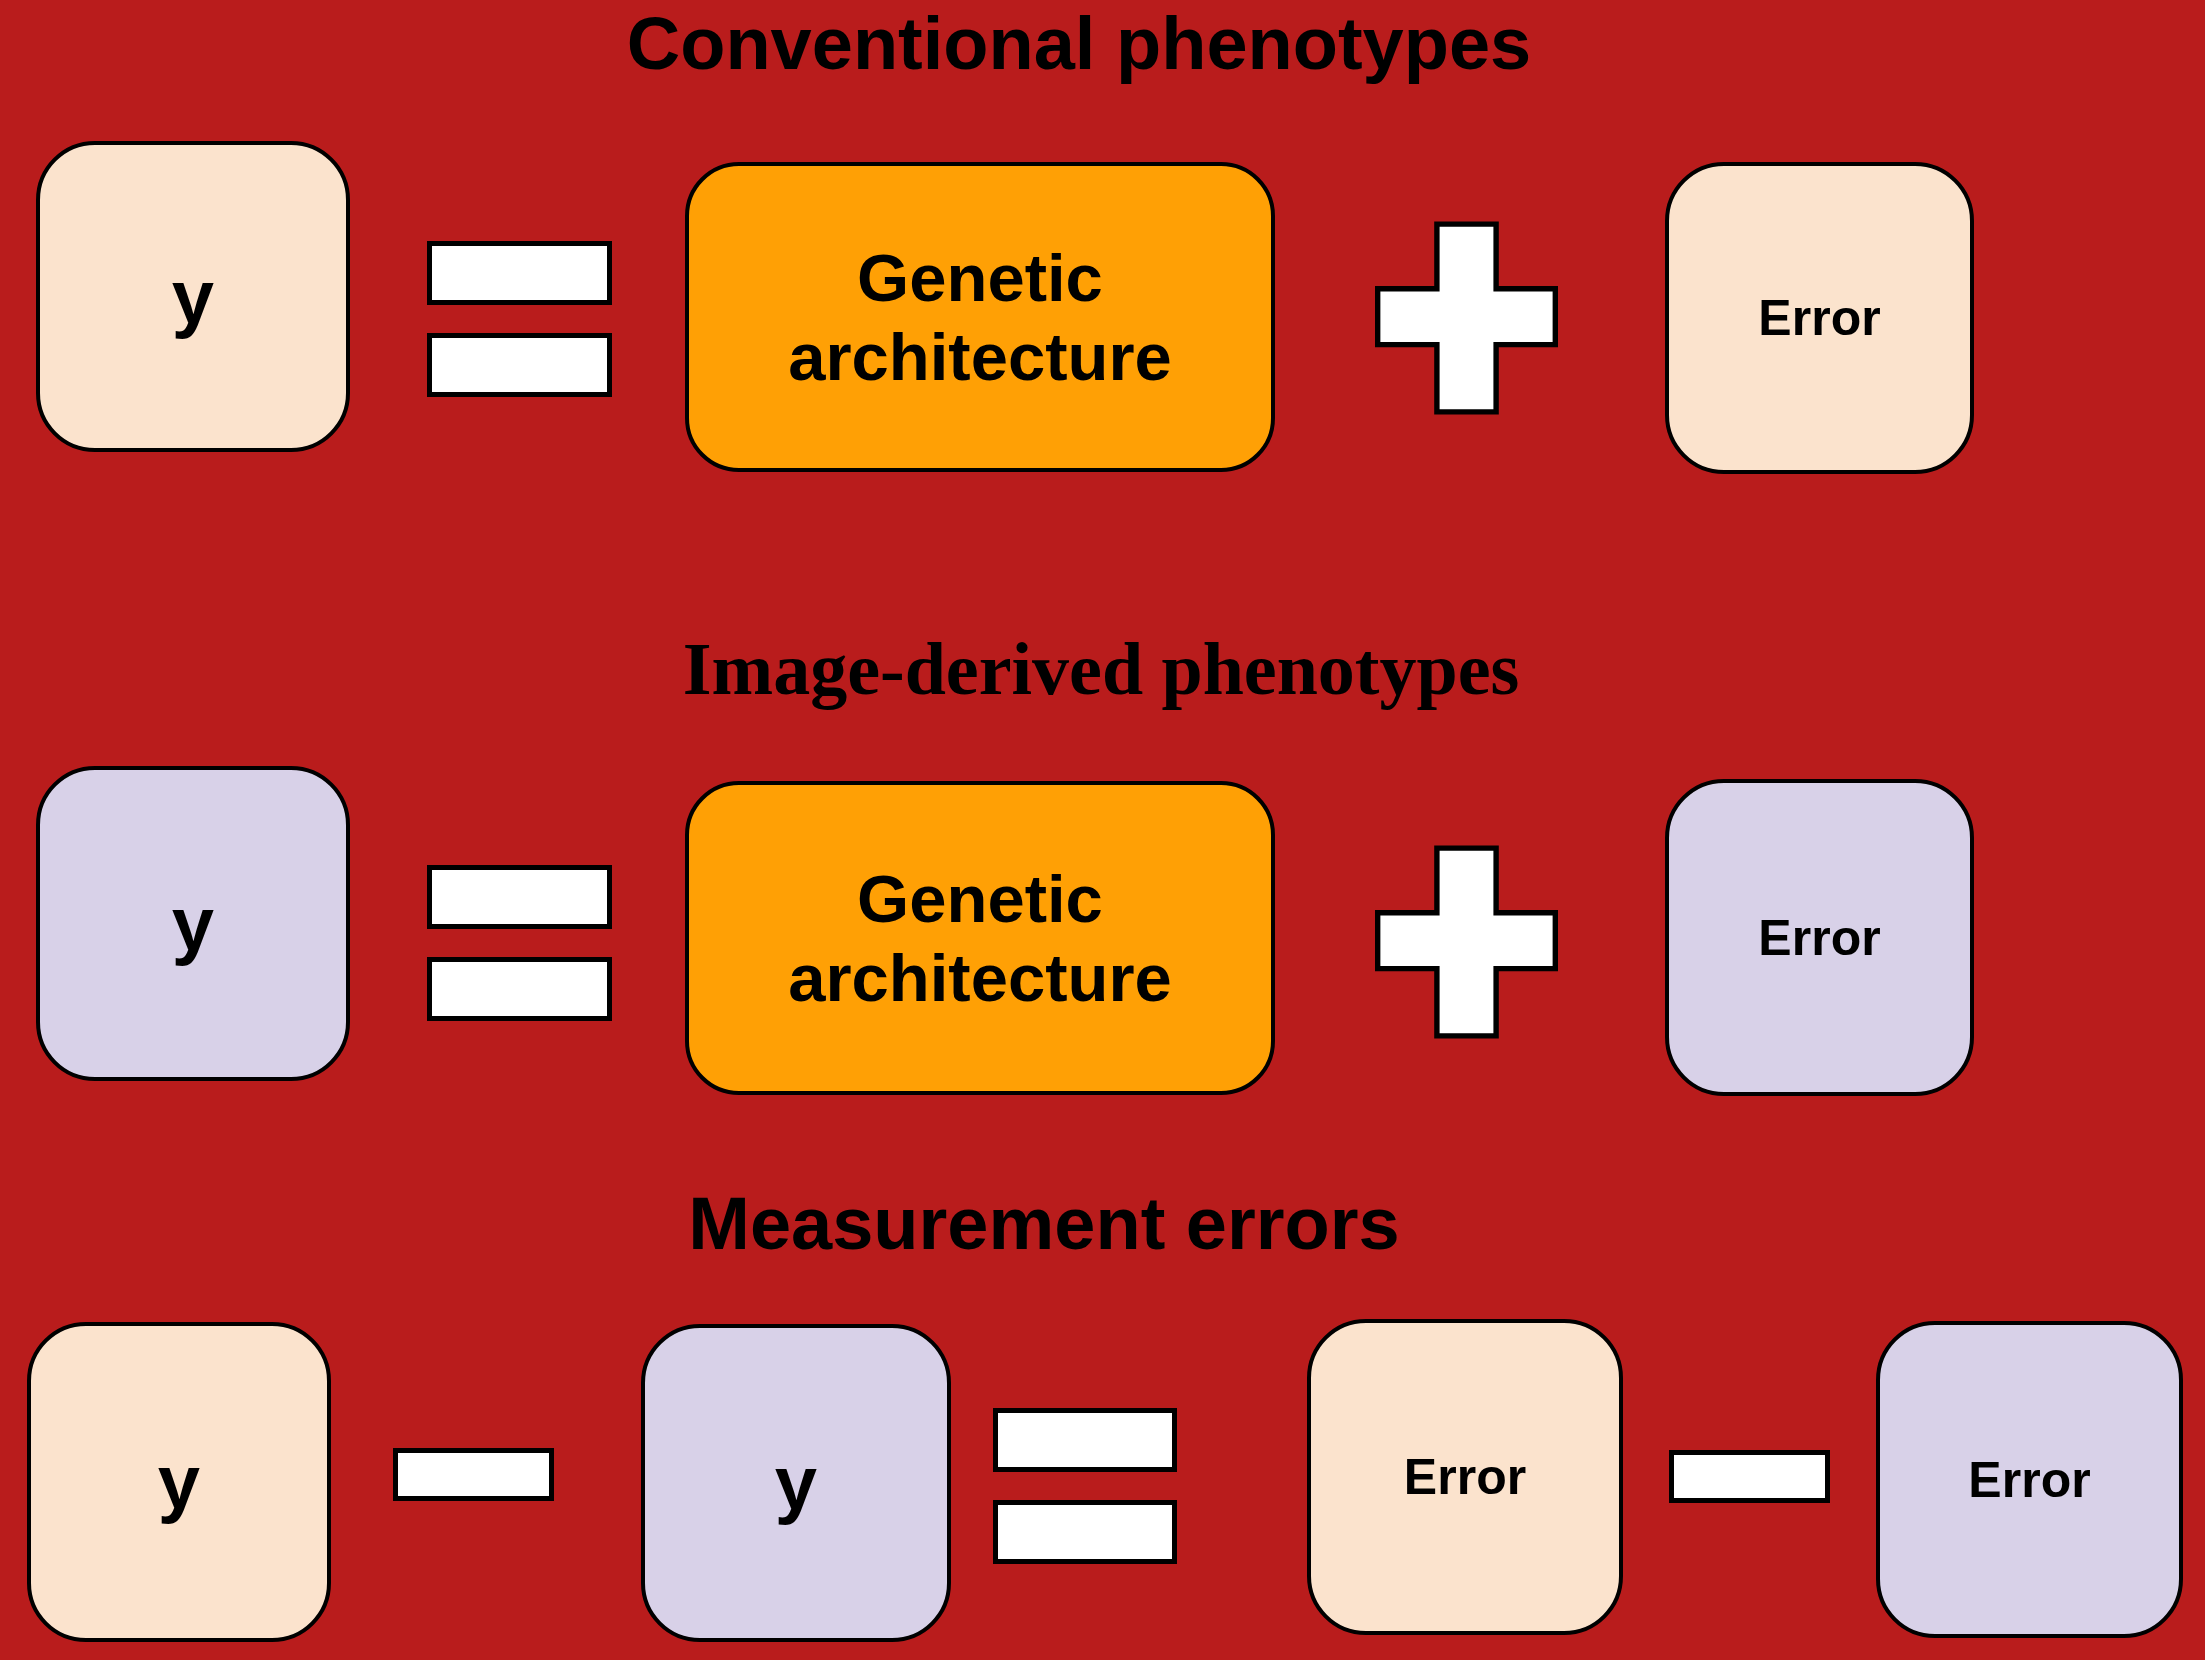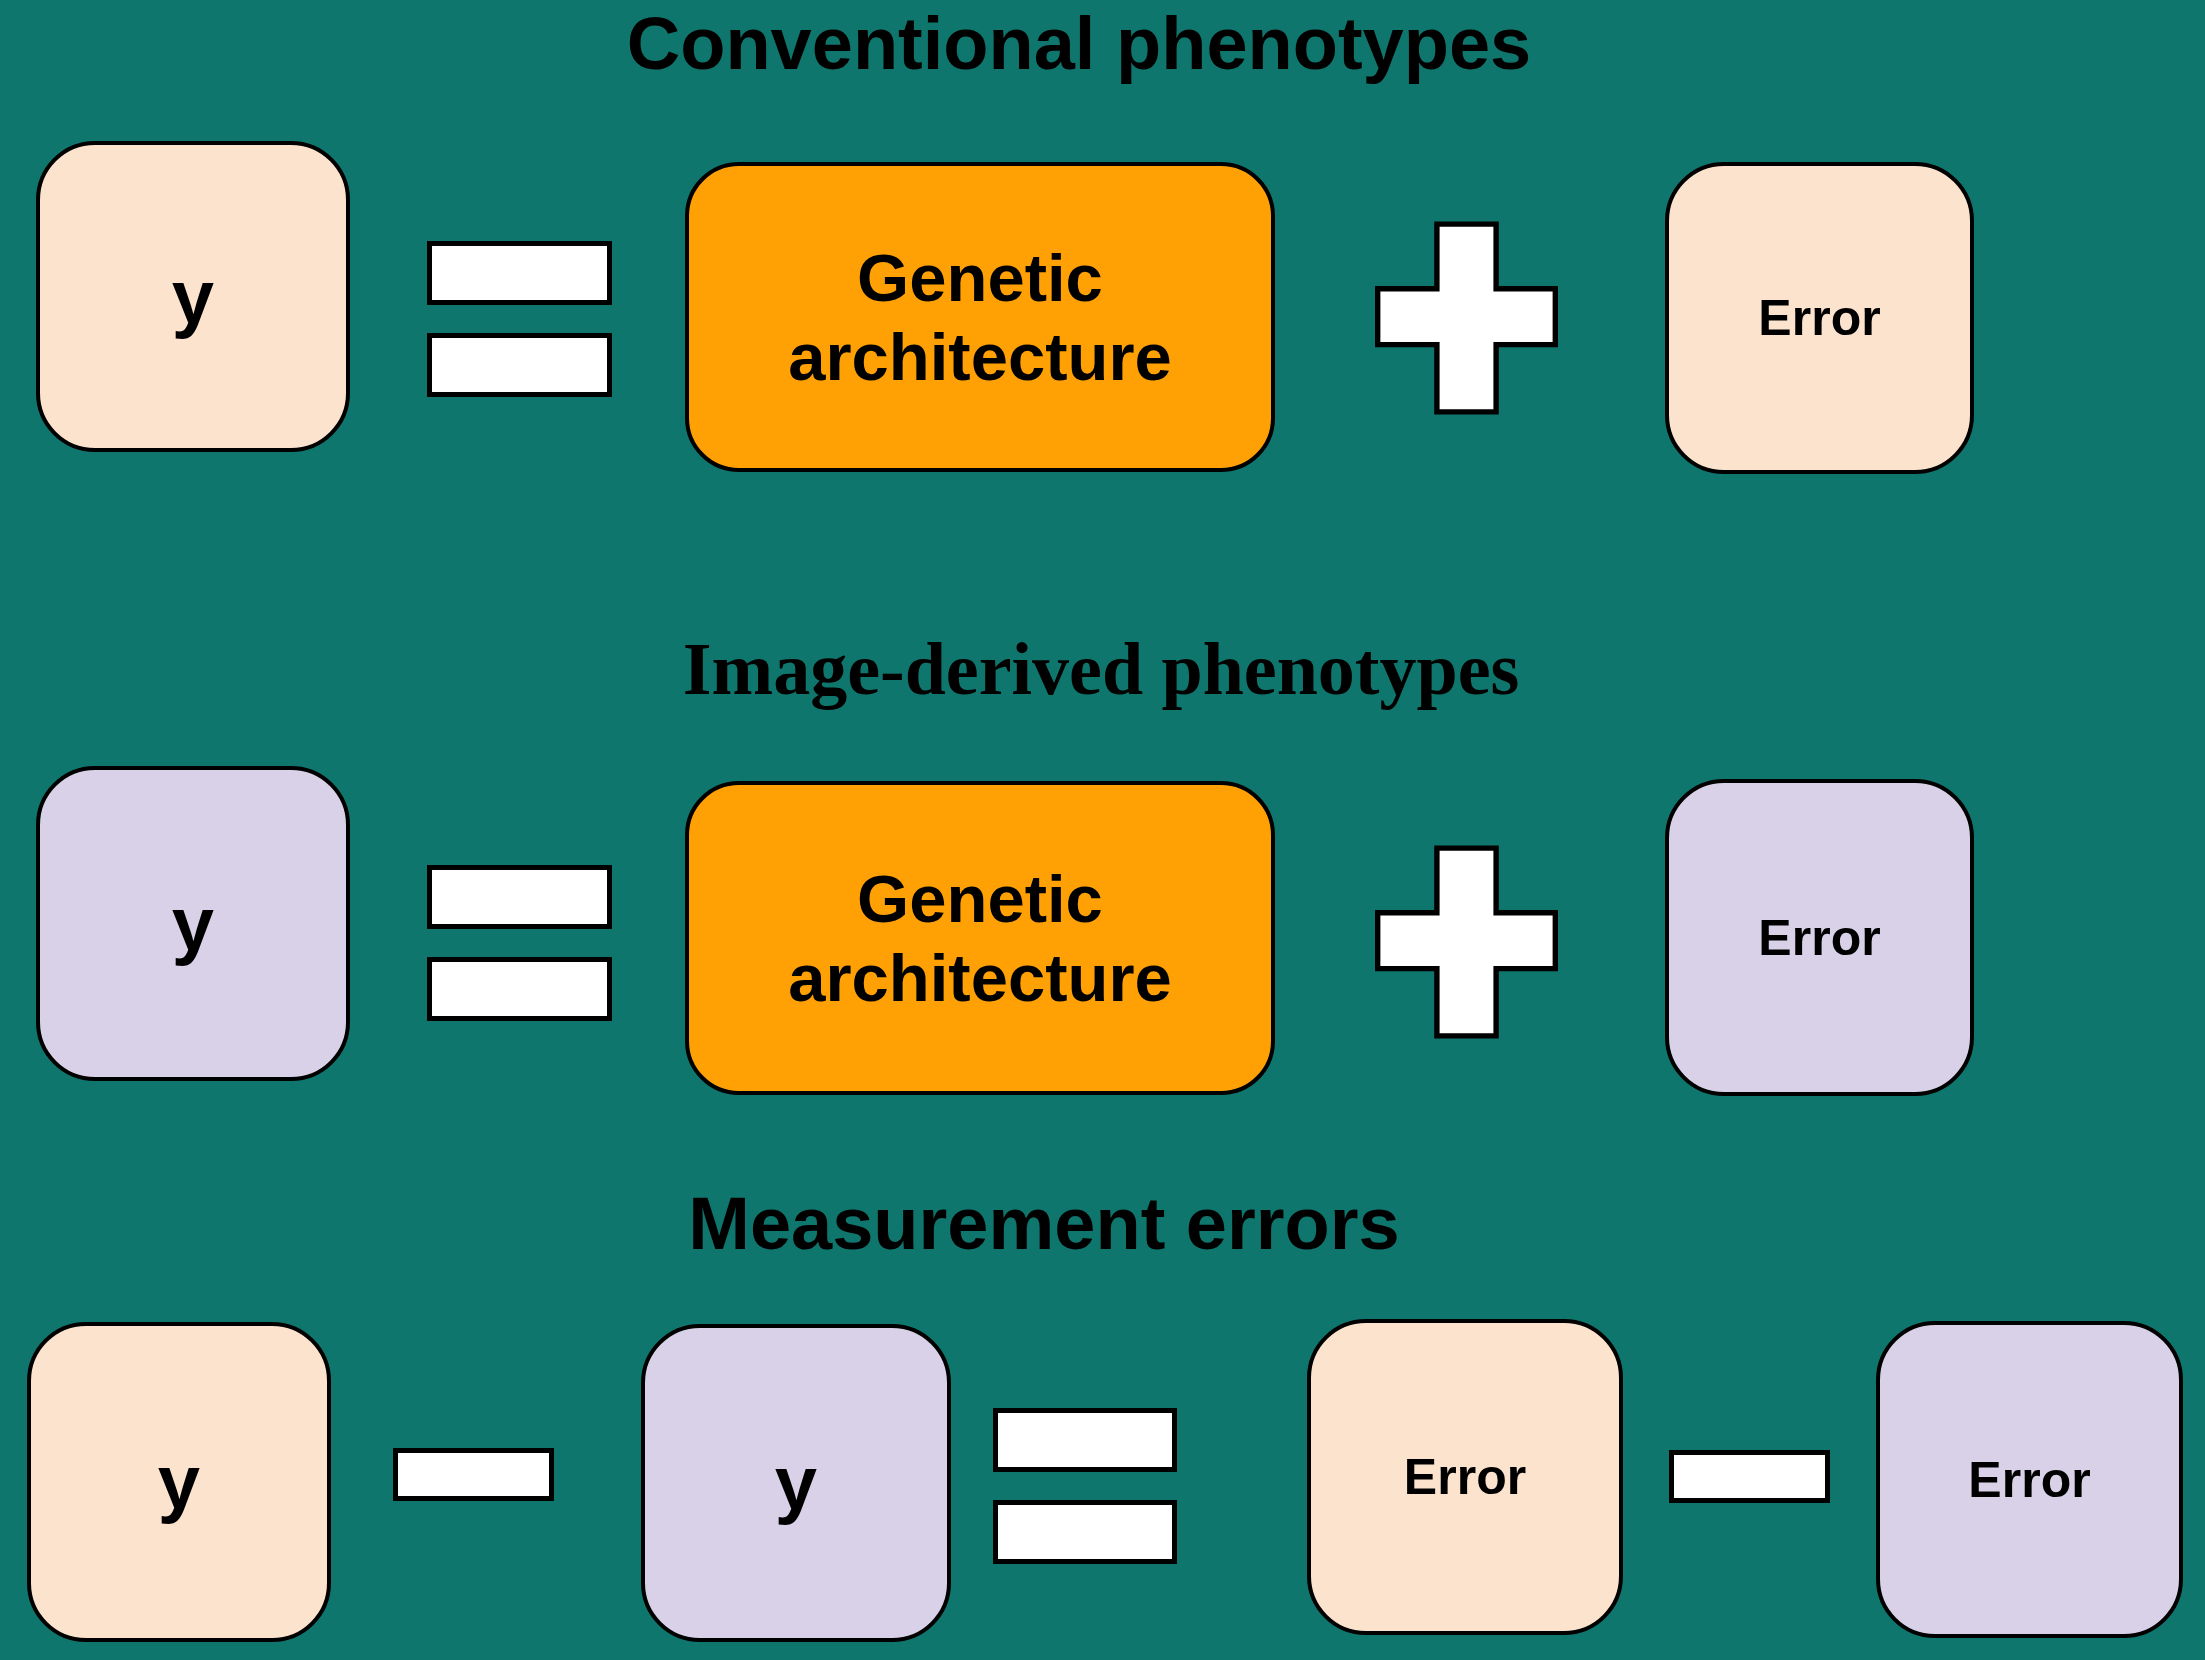--- a/index.html
+++ b/index.html
@@ -1,19 +1,19 @@
 <!DOCTYPE html>
 <html style="font-size:10.8px"><head>
 <meta charset="utf-8">
 <style>
   html,body{margin:0;padding:0;background:#ffffff;}
   .canvas{
     position:relative;
     width:2205px;height:1661px;
-    background:#0f766e;
+    background:#b91c1c;
     font-family:"Liberation Sans","DejaVu Sans",sans-serif;
     color:#000;
     overflow:hidden;
   }
   .title{
     position:absolute;
     transform:translateX(-50%);
     font-size:74px;
     font-weight:bold;
     line-height:1.2;

